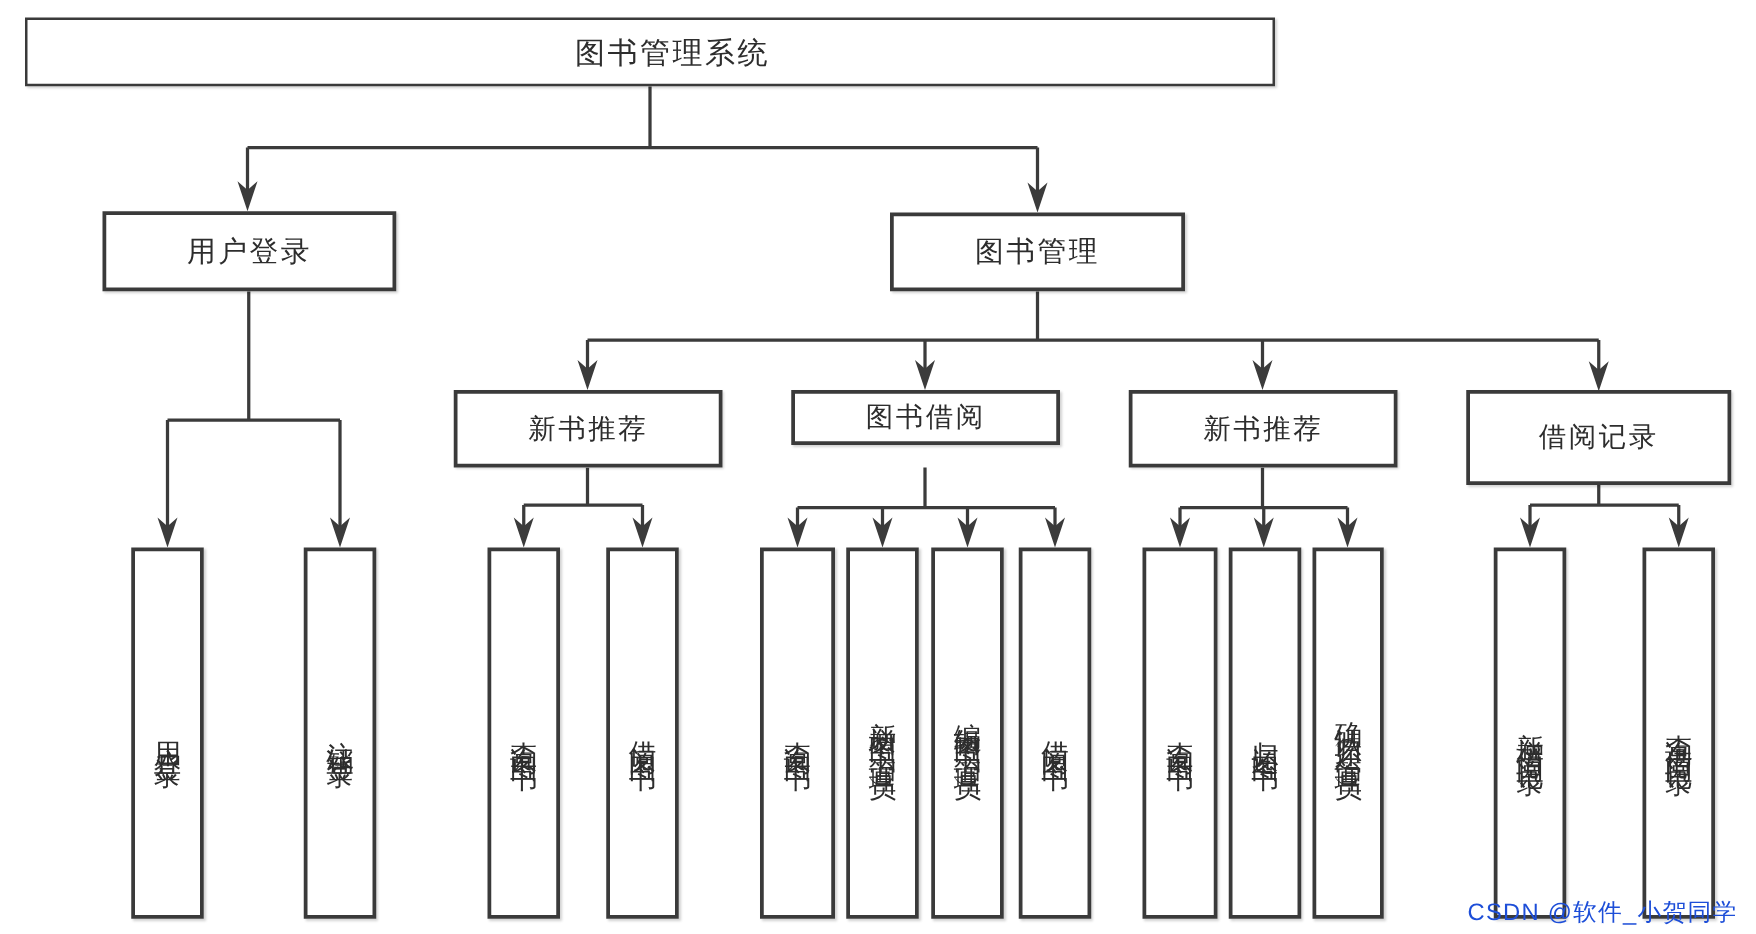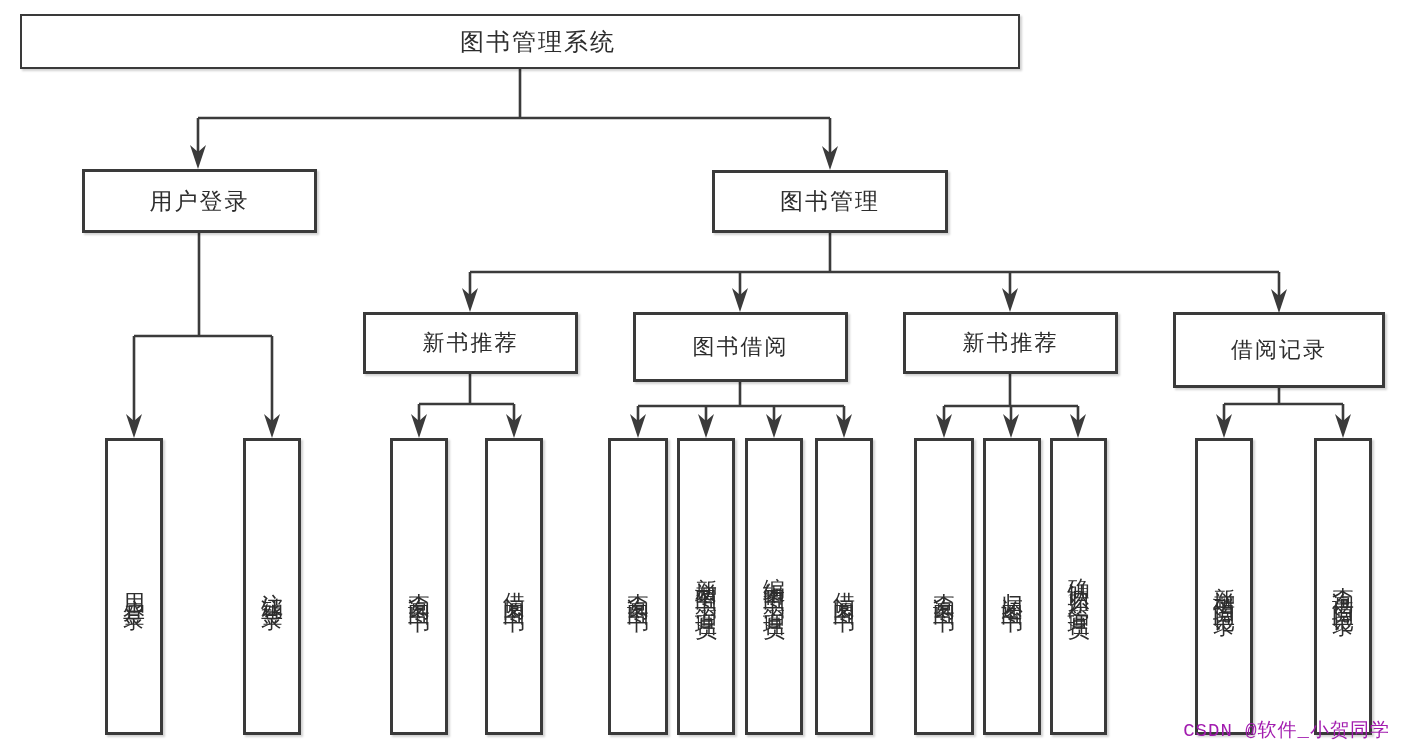--- a/index.html
+++ b/index.html
@@ -44,25 +44,24 @@
     writing-mode: vertical-rl;
     font-size: 22px;
     letter-spacing: 6px;
     line-height: 1;
   }
   .watermark {
     position: absolute;
     right: 15px;
     bottom: 4px;
     font-size: 19px;
-    color: #a21caf;
+    color: #1d4ed8;
     letter-spacing: 1px;
     white-space: nowrap;
     z-index: 5;
-    font-family: Liberation Mono, monospace;
   }
 </style>
 </head>
 <body>
 
 <div class="canvas">
 
   <svg id="connector-svg" width="1405" height="747" viewBox="0 0 1405 747">
     <path class="line" d="M520 69 V118 M198 118 H830 M198 118 V153 M830 118 V154
          M199 233 V336 M134 336 H272 M134 336 V422 M272 336 V422
@@ -91,21 +90,21 @@
       <path d="M1224 438 l-8 -24 l8 7 l8 -7 z" fill="#3b3b3b"></path>
       <path d="M1343 438 l-8 -24 l8 7 l8 -7 z" fill="#3b3b3b"></path>
     </svg>
 
   <div class="node node-h" style="left:20px; top:14px; width:1000px; height:55px; font-size:24px; border-width:2.5px;padding-left:36px;">图书管理系统</div>
 
   <div class="node node-h" style="left:82px; top:169px; width:235px; height:64px; font-size:23px;">用户登录</div>
   <div class="node node-h" style="left:712px; top:170px; width:236px; height:63px; font-size:23px;">图书管理</div>
 
   <div class="node node-h" style="left:363px; top:312px; width:215px; height:62px; font-size:22px;">新书推荐</div>
-  <div class="node node-h" style="left:633px; top:312px; width:215px; height:70px; font-size:22px;">图书借阅</div>
+  <div class="node node-h" style="left:633px; top:312px; width:215px; height:44px; font-size:22px;">图书借阅</div>
   <div class="node node-h" style="left:903px; top:312px; width:215px; height:62px; font-size:22px;">新书推荐</div>
   <div class="node node-h" style="left:1173px; top:312px; width:212px; height:76px; font-size:22px;">借阅记录</div>
 
   <div class="node node-v" style="left:105px; top:438px; width:58px; height:297px;">用户登录</div>
   <div class="node node-v" style="left:243px; top:438px; width:58px; height:297px;">注销登录</div>
 
   <div class="node node-v" style="left:390px; top:438px; width:58px; height:297px;">查询图书</div>
   <div class="node node-v" style="left:485px; top:438px; width:58px; height:297px;">借阅图书</div>
 
   <div class="node node-v" style="left:608px; top:438px; width:60px; height:297px;">查询图书</div>

